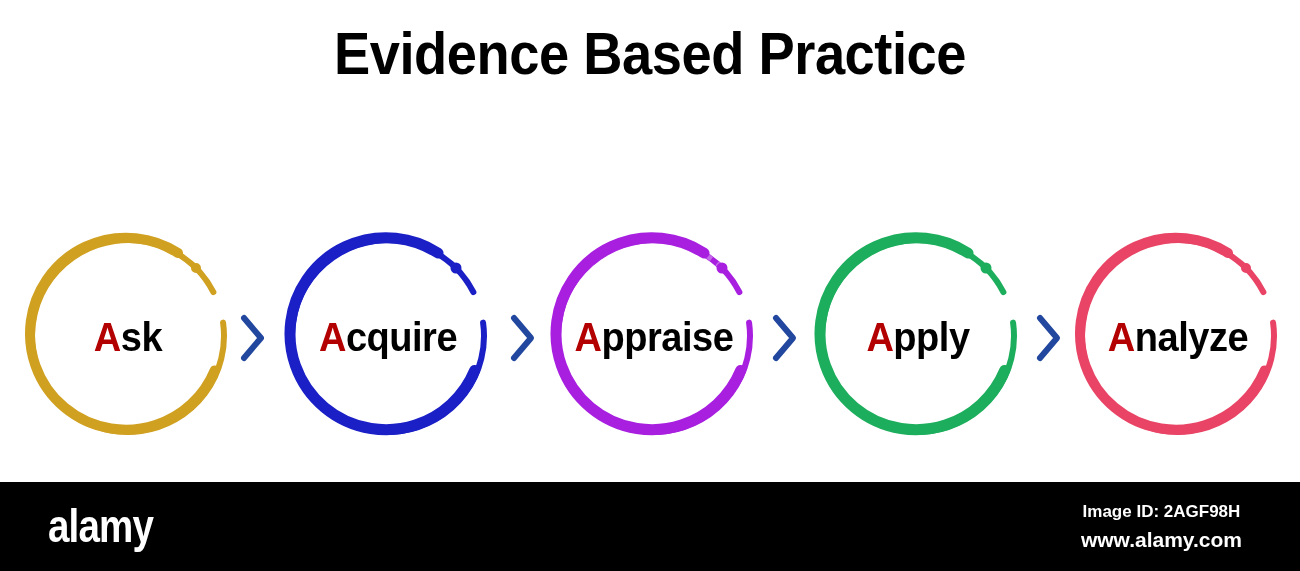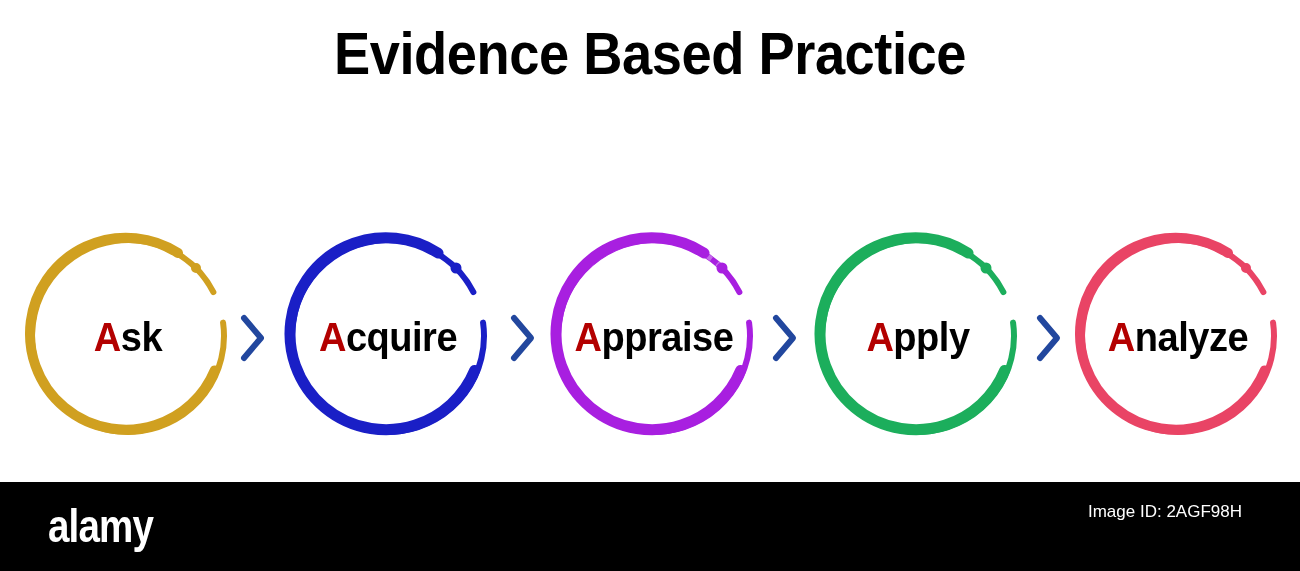--- a/index.html
+++ b/index.html
@@ -133,21 +133,21 @@
     position: absolute;
     right: 58px;
     top: 18px;
     text-align: center;
     color: #ffffff;
   }
   #wm-imageid {
     font-family: "Liberation Sans", sans-serif;
     font-size: 17px;
     line-height: 24px;
-    font-weight: normal;
+    font-weight: bold;
     color: #ffffff;
   }
   #wm-url {
     font-family: "Liberation Sans", sans-serif;
     font-size: 21px;
     line-height: 28px;
     font-weight: bold;
     color: #ffffff;
     margin-top: 2px;
   }
@@ -240,16 +240,17 @@
           <span>nalyze</span>
         </div>
     </div>
 
   </div>
 
   <div id="watermark">
     <div id="alamy-logo">alamy</div>
     <div id="wm-right">
       <div id="wm-imageid">Image ID: 2AGF98H</div>
+      <div id="wm-url">www.alamy.com</div>
     </div>
   </div>
 
 </div>
 
 </body></html>

